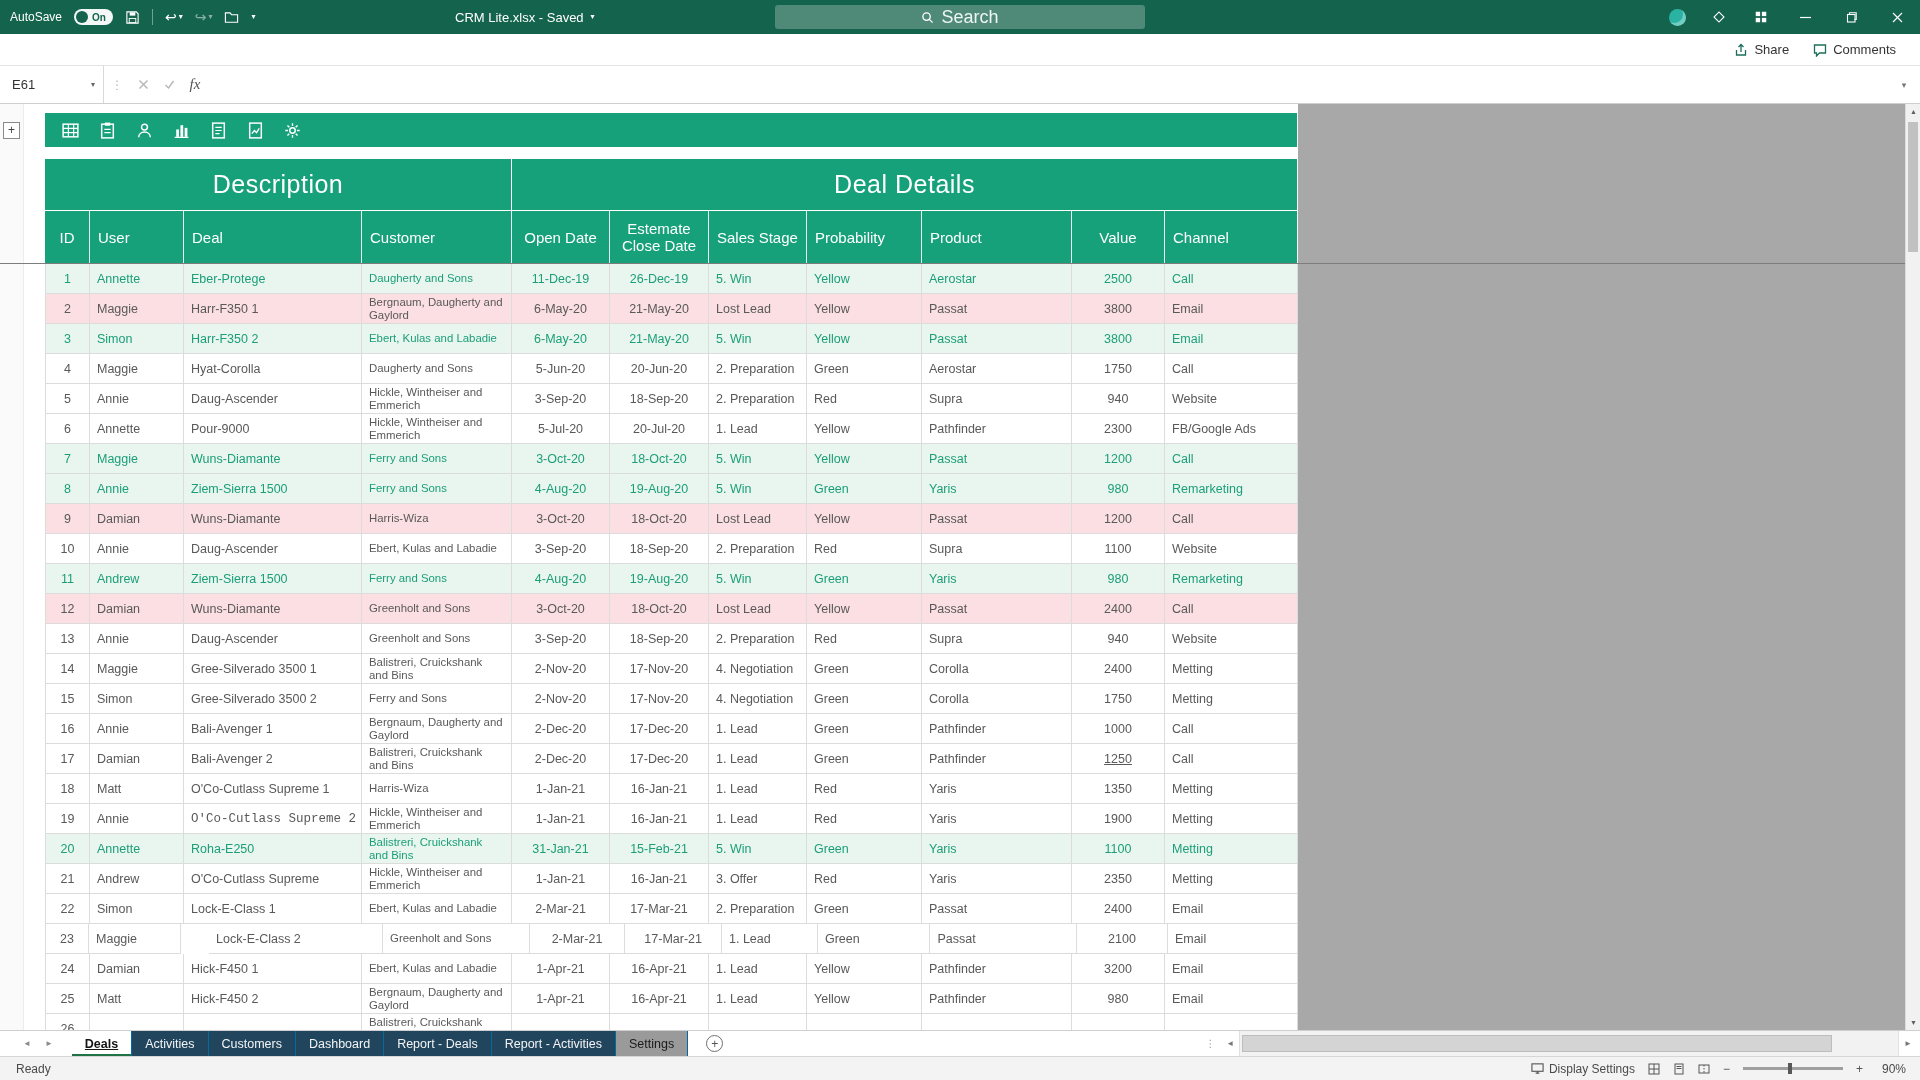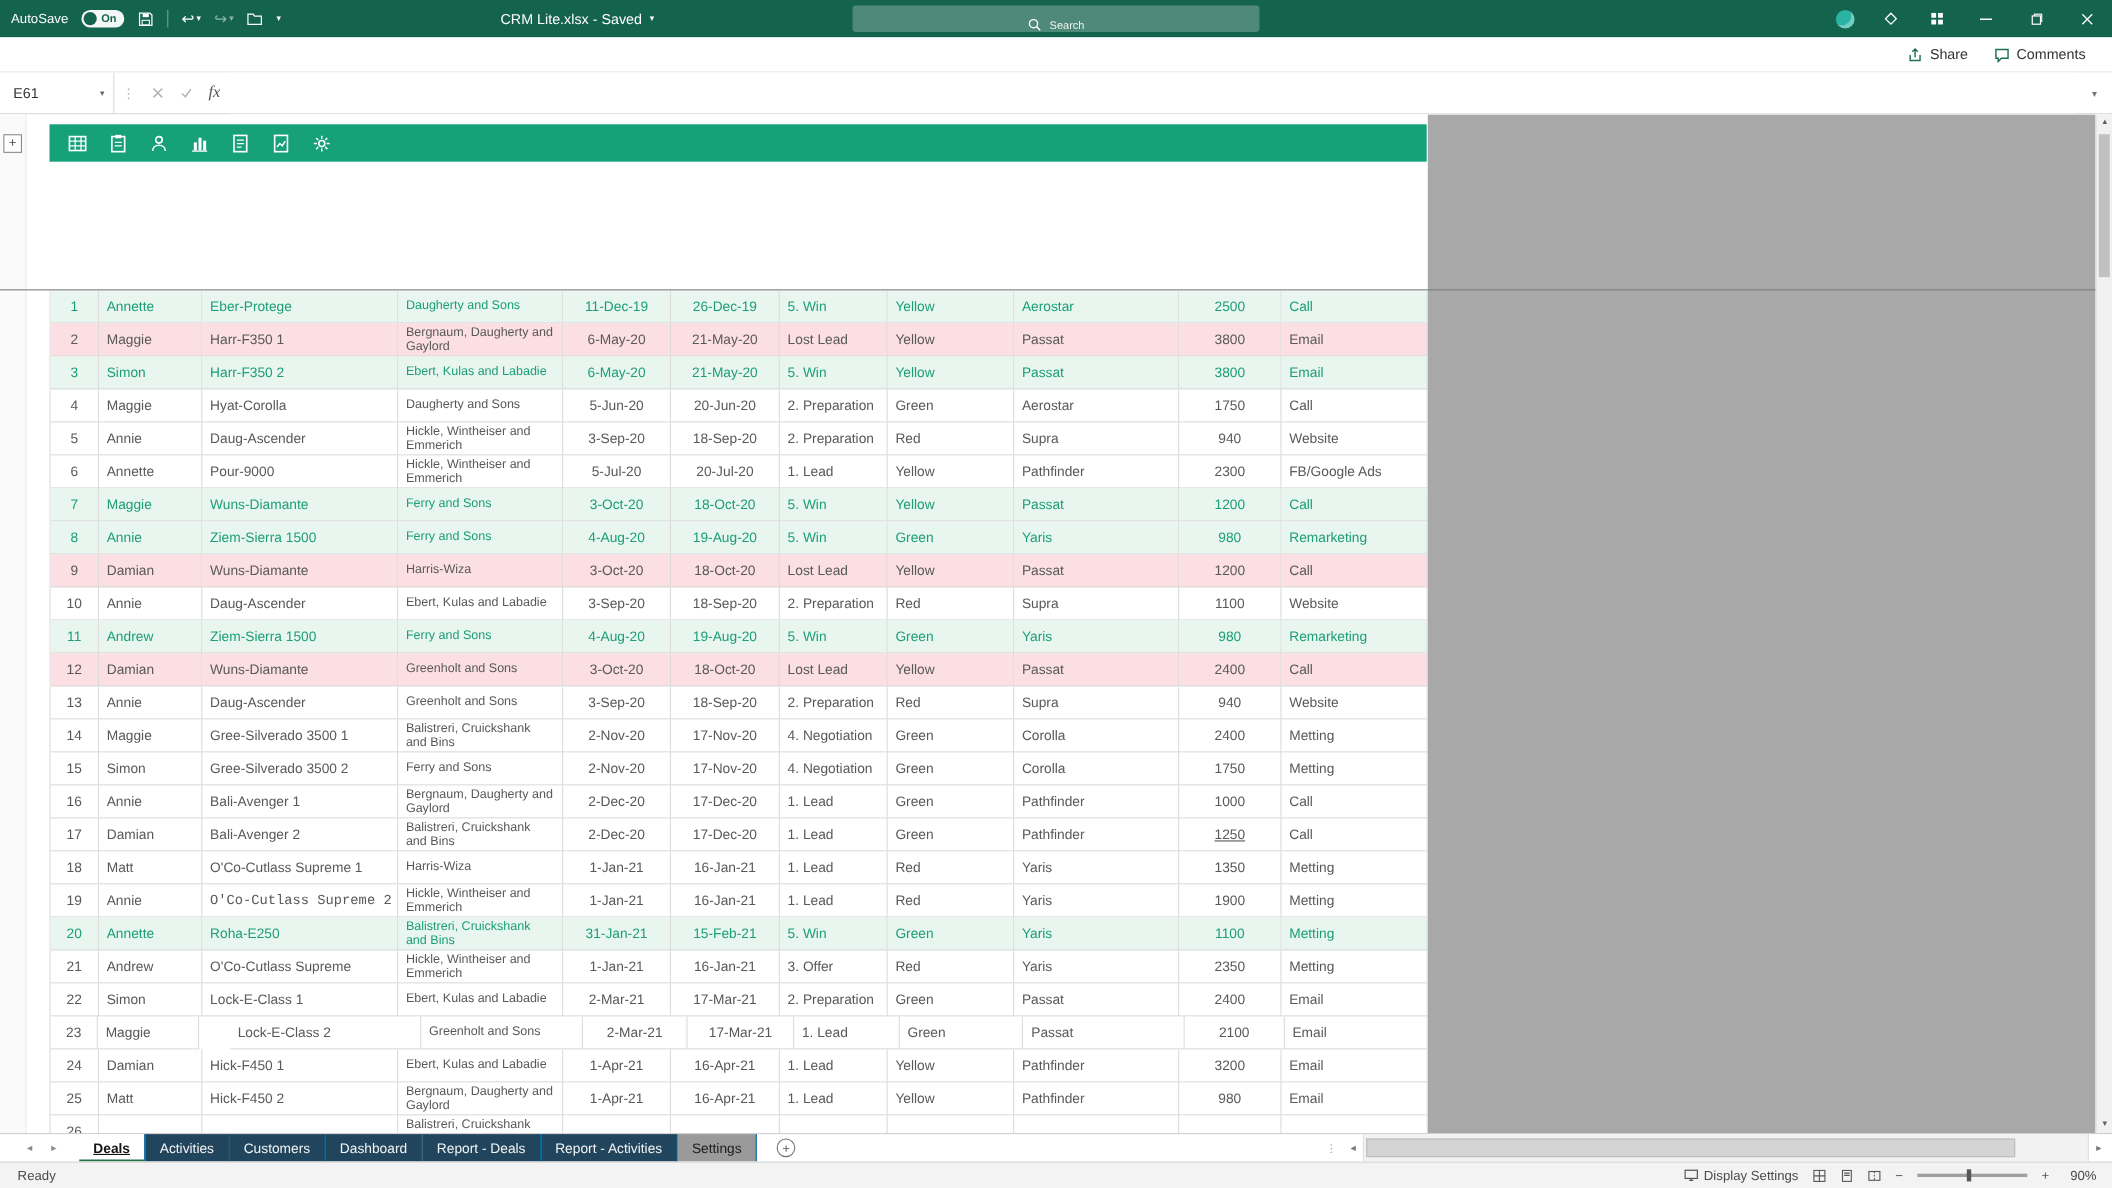--- a/index.html
+++ b/index.html
@@ -18,21 +18,21 @@
   .as-label{font-size:12px}
   .as-toggle{display:flex;align-items:center;gap:4px;background:rgba(255,255,255,.95);border-radius:9px;height:16px;padding:0 7px 0 2px}
   .as-knob{width:12px;height:12px;border-radius:50%;background:var(--titlebar-green)}
   .as-state{font-size:10px;color:var(--titlebar-green);font-weight:bold}
   .qat-btn{display:flex;align-items:center;color:#fff;font-size:14px;gap:2px}
   .qat-btn svg{width:15px;height:15px}
   .qat-sep{width:1px;height:16px;background:rgba(255,255,255,.4)}
   .dim{opacity:.5}
   .caret{font-size:8px;line-height:8px}
   .tb-title{position:absolute;left:455px;top:0;height:34px;display:flex;align-items:center;gap:7px;font-size:13px}
-  .tb-search{position:absolute;left:775px;top:5px;width:370px;height:24px;background:rgba(255,255,255,.25);border-radius:3px;display:flex;align-items:flex-end;justify-content:center;gap:7px;font-size:10px;color:#eef5f2;cursor:text}
+  .tb-search{position:absolute;left:775px;top:5px;width:370px;height:24px;background:rgba(255,255,255,.25);border-radius:3px;display:flex;align-items:center;justify-content:center;gap:7px;font-size:18px;color:#eef5f2;cursor:text}
   .tb-search svg{width:13px;height:13px}
   .tb-right{position:absolute;right:0;top:0;height:34px;display:flex;align-items:center}
   .tb-ico{width:42px;height:34px;display:flex;align-items:center;justify-content:center}
   .copilot-circle{width:17px;height:17px;border-radius:50%;background:#2AB3A3;box-shadow:inset -3px -3px 0 rgba(255,255,255,.35)}
   .win-btn{width:46px;height:34px;display:flex;align-items:center;justify-content:center}
   .win-btn svg{width:11px;height:11px}
 
   
   .ribbon{position:absolute;left:0;top:34px;width:1920px;height:32px;background:#fff;border-bottom:1px solid #e3e3e3;display:flex;align-items:center}
   .rtabs{display:flex;padding-left:8px}
@@ -270,20 +270,37 @@
             <path d="M5.5 12l2.5-3 2 2 2.5-4" fill="none" stroke="#fff" stroke-width="1.3"></path>
           </svg>
         </span>
         <span class="icon-btn">
           <svg viewBox="0 0 18 18">
             <circle cx="9" cy="9" r="2.6" fill="none" stroke="#fff" stroke-width="1.4"></circle>
             <path d="M9 2.2v2.6M9 13.2v2.6M2.2 9h2.6M13.2 9h2.6M4.2 4.2L6 6M12 12l1.8 1.8M13.8 4.2L12 6M6 12l-1.8 1.8" stroke="#fff" stroke-width="1.3" fill="none"></path>
           </svg>
         </span>
       </div>
+    <div class="band">
+        <div class="bcell" style="width: 466px;">Description</div>
+        <div class="bcell" style="width: 786px;">Deal Details</div>
+      </div>
+    <div class="colheads">
+        <div class="hcell hc-c" style="width: 44px;">ID</div>
+        <div class="hcell" style="width: 94px;">User</div>
+        <div class="hcell" style="width: 178px;">Deal</div>
+        <div class="hcell" style="width: 150px;">Customer</div>
+        <div class="hcell hc-c" style="width: 98px;">Open Date</div>
+        <div class="hcell hc-c" style="width: 99px;">Estemate Close Date</div>
+        <div class="hcell" style="width: 98px;">Sales Stage</div>
+        <div class="hcell" style="width: 115px;">Probability</div>
+        <div class="hcell" style="width: 150px;">Product</div>
+        <div class="hcell hc-c" style="width: 93px;">Value</div>
+        <div class="hcell" style="width: 133px;">Channel</div>
+      </div>
     <div class="tbody">
         <div class="trow green">
           <div class="tcell a-c" style="width: 44px;">1</div>
           <div class="tcell" style="width: 94px;">Annette</div>
           <div class="tcell" style="width: 178px;">Eber-Protege</div>
           <div class="tcell wrap" style="width: 150px;">Daugherty and Sons</div>
           <div class="tcell a-c" style="width: 98px;">11-Dec-19</div>
           <div class="tcell a-c" style="width: 99px;">26-Dec-19</div>
           <div class="tcell" style="width: 98px;">5. Win</div>
           <div class="tcell" style="width: 115px;">Yellow</div>

